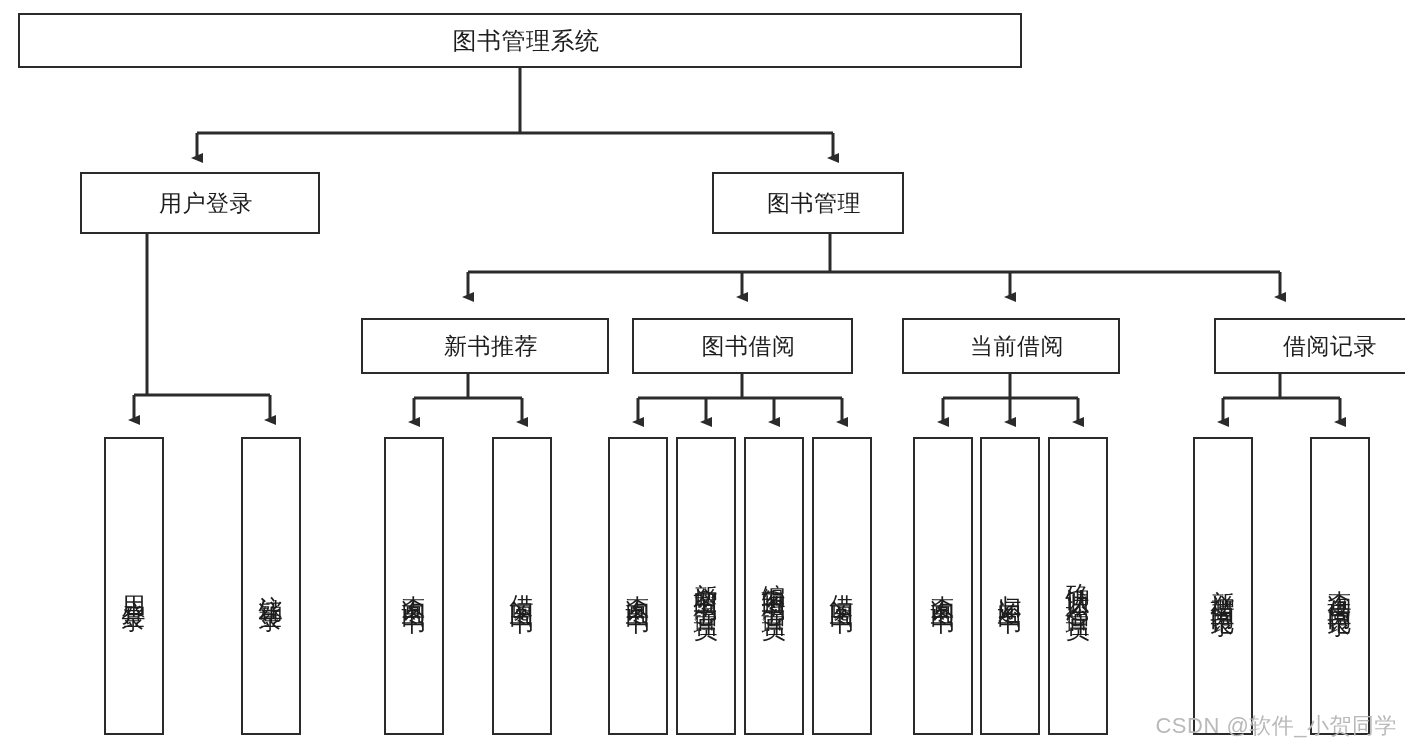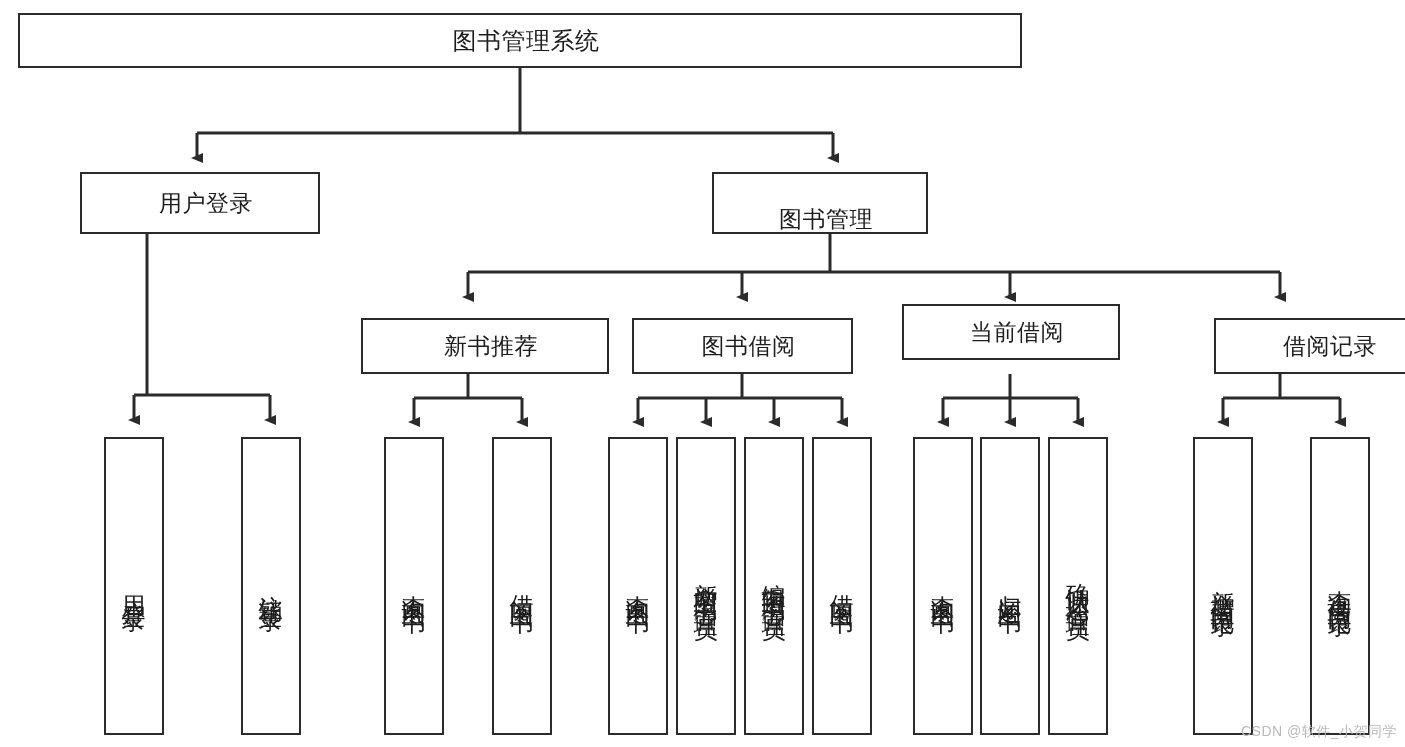--- a/index.html
+++ b/index.html
@@ -52,21 +52,21 @@
     font-size:24px;
     line-height:1.05;
     letter-spacing:5px;
     white-space:nowrap;
     color:#1d1d1d;
   }
   .watermark{
     position:absolute;
     right:8px;
     bottom:6px;
-    font-size:14px;
+    font-size:22px;
     color:#b9b9b9;
     letter-spacing:0.5px;
     user-select:none;
     white-space:nowrap;
   }
 </style>
 </head>
 <body>
 
 <div id="diagram">
@@ -121,31 +121,31 @@
     </g>
   </svg>
 
   <div class="node root" style="left:18px;top:13px;width:1004px;height:55px;">
     <span class="label">图书管理系统</span>
   </div>
 
   <div class="node" style="left:80px;top:172px;width:240px;height:62px;">
     <span class="label">用户登录</span>
   </div>
-  <div class="node" style="left:712px;top:172px;width:216px;height:62px;align-items:flex-end;">
+  <div class="node" style="left:712px;top:172px;width:192px;height:62px;">
     <span class="label">图书管理</span>
   </div>
 
   <div class="node" style="left:361px;top:318px;width:248px;height:56px;">
     <span class="label">新书推荐</span>
   </div>
   <div class="node" style="left:632px;top:318px;width:221px;height:56px;justify-content:center;">
     <span class="label">图书借阅</span>
   </div>
-  <div class="node" style="left:902px;top:304px;width:218px;height:56px;">
+  <div class="node" style="left:902px;top:318px;width:218px;height:56px;">
     <span class="label">当前借阅</span>
   </div>
   <div class="node" style="left:1214px;top:318px;width:220px;height:56px;">
     <span class="label">借阅记录</span>
   </div>
 
   <div class="node leaf" style="left:104px;top:437px;width:60px;height:298px;">
     <span class="label">用户登录</span>
   </div>
   <div class="node leaf" style="left:241px;top:437px;width:60px;height:298px;">

